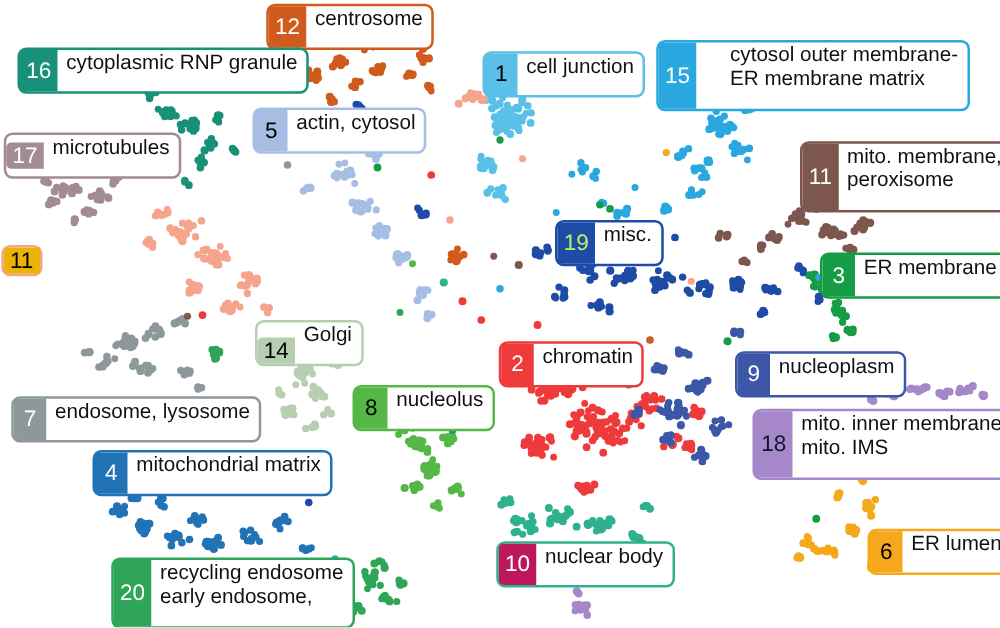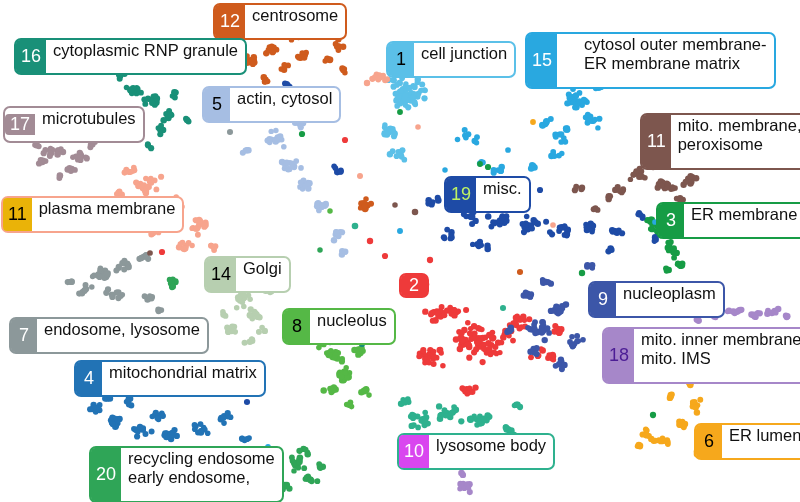--- a/index.html
+++ b/index.html
@@ -1710,20 +1710,23 @@
     </svg>
   <div id="labels-layer">
       <div class="cluster-label" style="left: 386px; top: 41px; border-color: rgb(91, 192, 232);">
         <span class="chip" style="background: rgb(91, 192, 232); color: rgb(0, 0, 0);">1</span>
         <span class="txt">
           <span>cell junction</span>
         </span>
       </div>
       <div class="cluster-label" style="left: 399px; top: 273px; border-color: rgb(238, 58, 58);">
         <span class="chip" style="background: rgb(238, 58, 58); color: rgb(255, 255, 255);">2</span>
+        <span class="txt">
+          <span>chromatin</span>
+        </span>
       </div>
       <div class="cluster-label" style="left: 656px; top: 202px; border-color: rgb(22, 156, 69);">
         <span class="chip" style="background: rgb(22, 156, 69); color: rgb(255, 255, 255);">3</span>
         <span class="txt">
           <span>ER membrane</span>
         </span>
       </div>
       <div class="cluster-label" style="left: 74px; top: 360px; border-color: rgb(34, 115, 181);">
         <span class="chip" style="background: rgb(34, 115, 181); color: rgb(255, 255, 255);">4</span>
         <span class="txt">
@@ -1754,45 +1757,42 @@
           <span>nucleolus</span>
         </span>
       </div>
       <div class="cluster-label" style="left: 588px; top: 281px; border-color: rgb(60, 86, 168);">
         <span class="chip" style="background: rgb(60, 86, 168); color: rgb(255, 255, 255);">9</span>
         <span class="txt">
           <span>nucleoplasm</span>
         </span>
       </div>
       <div class="cluster-label" style="left: 397px; top: 433px; border-color: rgb(46, 177, 142);">
-        <span class="chip" style="background: #d946ef; color: rgb(255, 255, 255);">10</span>
+        <span class="chip" style="background: #be185d; color: rgb(255, 255, 255);">10</span>
         <span class="txt">
-          <span>lysosome body</span>
+          <span>nuclear body</span>
         </span>
       </div>
       <div class="cluster-label" style="left: 1px; top: 196px; border-color: rgb(247, 164, 141);">
         <span class="chip" style="background: #eab308; color: rgb(0, 0, 0);">11</span>
-        <span class="txt">
-          <span>plasma membrane</span>
-        </span>
       </div>
       <div class="cluster-label" style="left: 213px; top: 3px; border-color: rgb(207, 91, 29);">
         <span class="chip" style="background: rgb(207, 91, 29); color: rgb(255, 255, 255);">12</span>
         <span class="txt">
           <span>centrosome</span>
         </span>
       </div>
       <div class="cluster-label" style="left: 640px; top: 113px; border-color: rgb(125, 86, 78);">
         <span class="chip" style="background: rgb(125, 86, 78); color: rgb(255, 255, 255);">11</span>
         <span class="txt">
           <span>mito. membrane,</span>
           <span>peroxisome</span>
         </span>
       </div>
-      <div class="cluster-label" style="left: 204px; top: 256px; border-color: rgb(183, 207, 176);">
+      <div class="cluster-label" style="left: 204px; top: 256px; border-color: rgb(183, 207, 176); align-items: flex-end;">
         <span class="chip" style="background: rgb(183, 207, 176); color: rgb(0, 0, 0);">14</span>
         <span class="txt">
           <span>Golgi</span>
         </span>
       </div>
       <div class="cluster-label" style="left: 525px; top: 32px; border-color: rgb(41, 168, 224); gap: 20px;">
         <span class="chip" style="background: rgb(41, 168, 224); color: rgb(255, 255, 255);">15</span>
         <span class="txt">
           <span>cytosol outer membrane-</span>
           <span>ER membrane matrix</span>
@@ -1804,21 +1804,21 @@
           <span>cytoplasmic RNP granule</span>
         </span>
       </div>
       <div class="cluster-label" style="left: 3px; top: 106px; border-color: rgb(162, 139, 149); align-items: center;">
         <span class="chip" style="background: rgb(162, 139, 149); color: rgb(255, 255, 255);">17</span>
         <span class="txt">
           <span>microtubules</span>
         </span>
       </div>
       <div class="cluster-label" style="left: 602px; top: 327px; border-color: rgb(166, 135, 201);">
-        <span class="chip" style="background: rgb(166, 135, 201); color: #4c1d95;">18</span>
+        <span class="chip" style="background: rgb(166, 135, 201); color: #0f172a;">18</span>
         <span class="txt">
           <span>mito. inner membrane,</span>
           <span>mito. IMS</span>
         </span>
       </div>
       <div class="cluster-label" style="left: 444px; top: 176px; border-color: rgb(30, 75, 166);">
         <span class="chip" style="background: rgb(30, 75, 166); color: #bef264;">19</span>
         <span class="txt">
           <span>misc.</span>
         </span>

